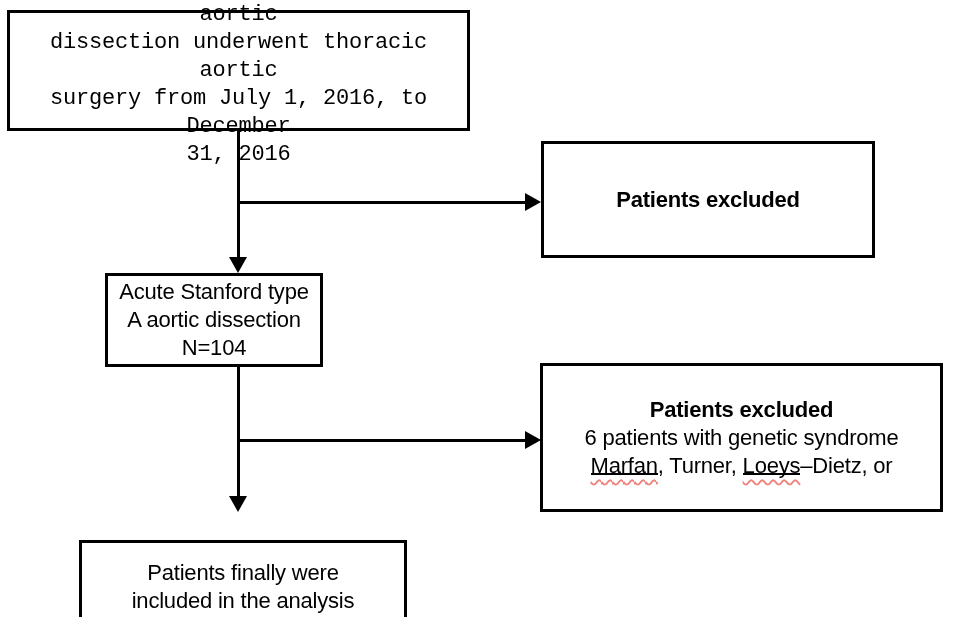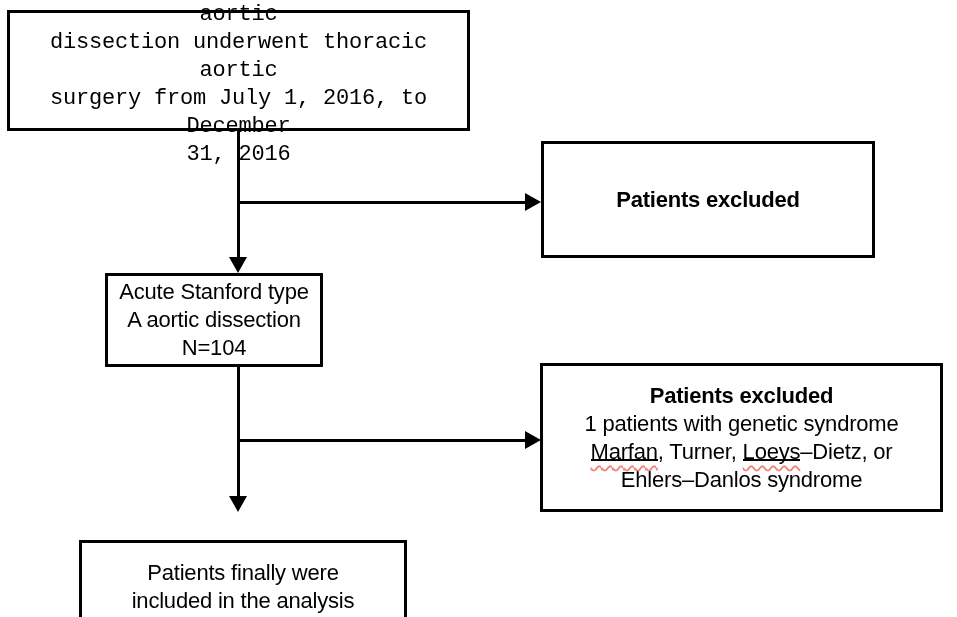--- a/index.html
+++ b/index.html
@@ -113,21 +113,21 @@
 N=104</div>
   </div>
 
   <div class="line" id="vline-2"></div>
   <div class="arrow-down" id="arrow-into-final"></div>
   <div class="line" id="hline-2"></div>
   <div class="arrow-right" id="arrow-into-excl2"></div>
 
   <div class="box" id="box-excl2">
     <div class="box-title">Patients excluded</div>
-    <div class="box-text"><div><span>1 patients with genetic syndrome</span></div><div><span class="misspell">Marfan</span><span>, Turner, </span><span class="misspell">Loeys</span><span>–Dietz, or</span></div><div><span>Ehlers–Danlos syndrome</span></div></div>
+    <div class="box-text"><div><span>6 patients with genetic syndrome</span></div><div><span class="misspell">Marfan</span><span>, Turner, </span><span class="misspell">Loeys</span><span>–Dietz, or</span></div></div>
   </div>
 
   <div class="box" id="box-final">
     <div class="box-text">Patients finally were
 included in the analysis
 N=95</div>
   </div>
 
 </div>
 

